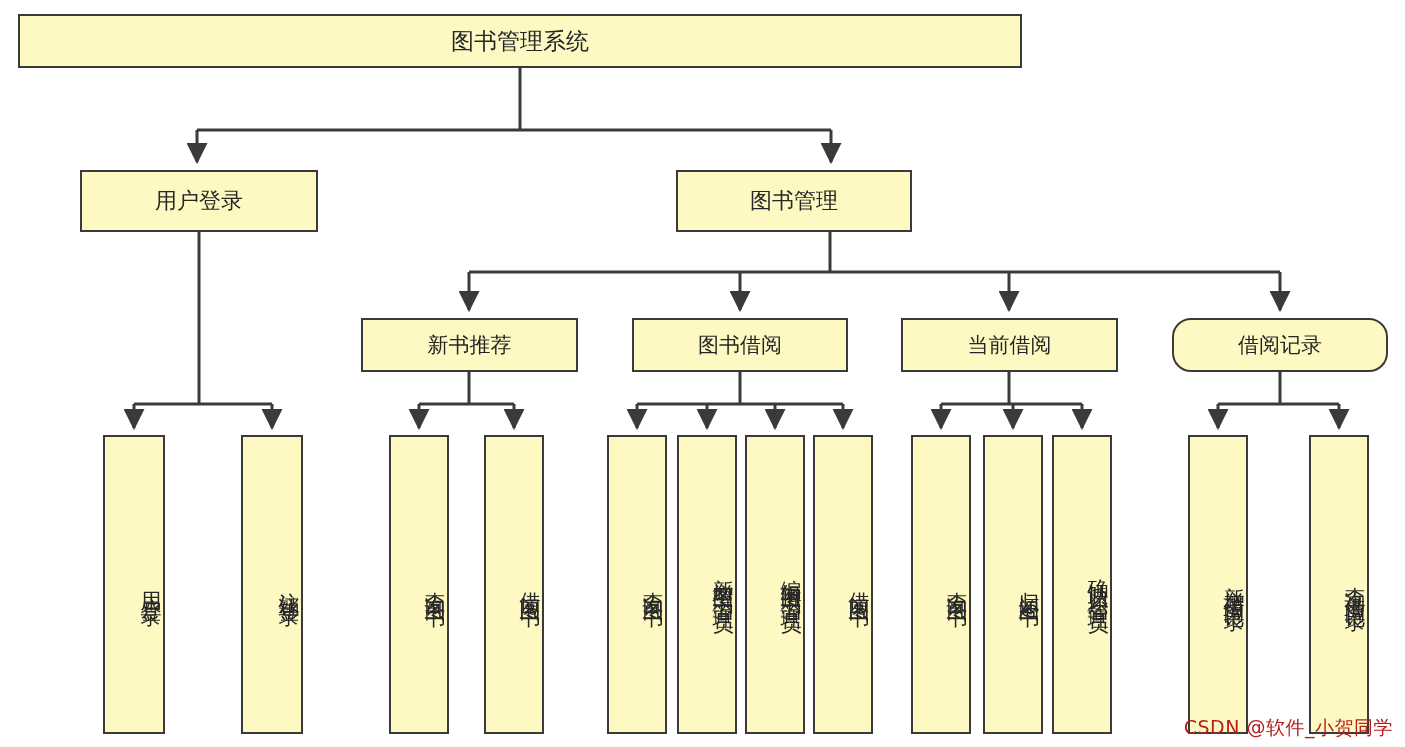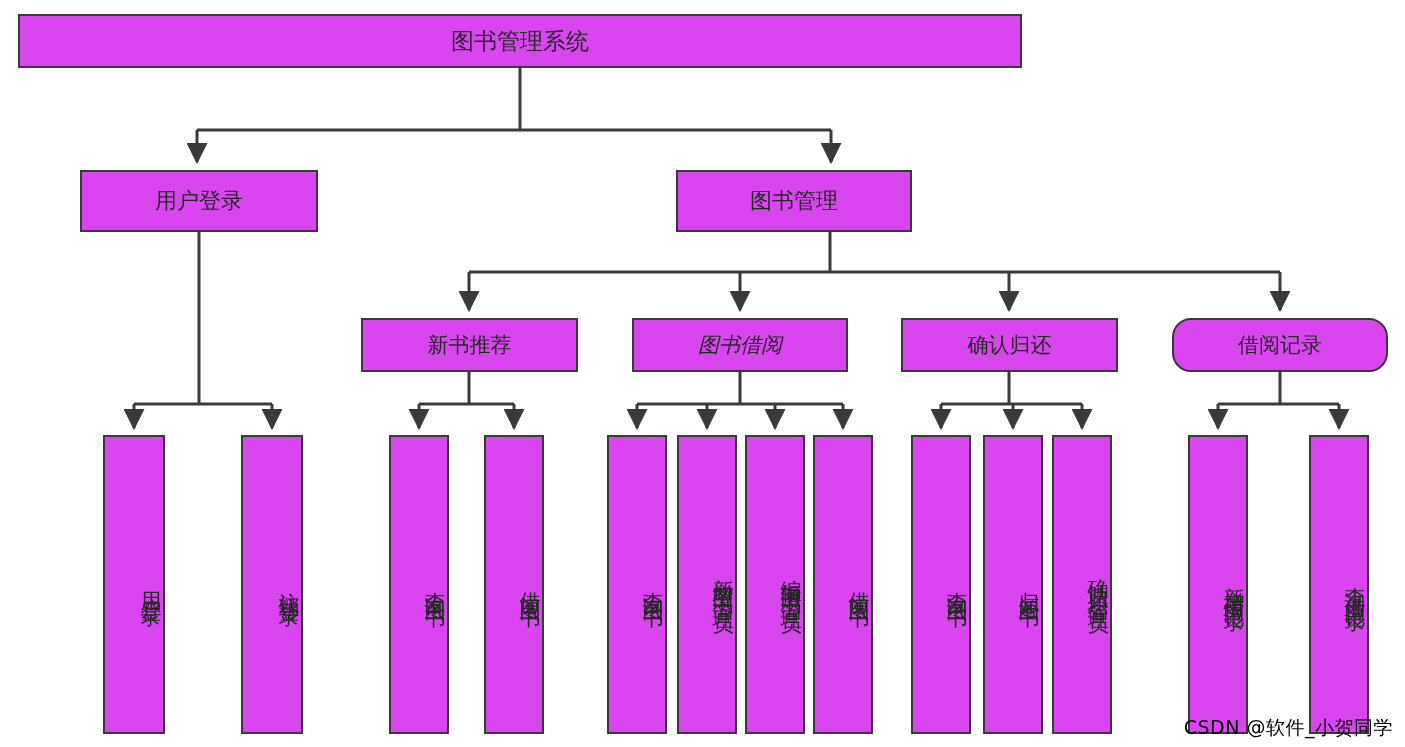--- a/index.html
+++ b/index.html
@@ -20,21 +20,21 @@
     left: 0;
     top: 0;
     width: 1405px;
     height: 747px;
     pointer-events: none;
   }
   .node {
     position: absolute;
     box-sizing: border-box;
     border: 2px solid #3a3a3a;
-    background: #d946ef;
+    background: #fef9c3;
     color: #262626;
     display: flex;
     align-items: center;
     justify-content: center;
     text-align: center;
     line-height: 1.15;
   }
   .node.root      { font-size: 23px; }
   .node.level1    { font-size: 22px; }
   .node.level2    { font-size: 21px; text-align: center; }
@@ -51,21 +51,21 @@
   .node.leaf.top-align { align-items: flex-start; }
   .node.leaf .vtext {
     display: block;
     white-space: nowrap;
   }
   #watermark {
     position: absolute;
     right: 12px;
     bottom: 6px;
     font-size: 19px;
-    color: #000000;
+    color: #b91c1c;
     white-space: nowrap;
     letter-spacing: 0.5px;
   }
 </style>
 </head>
 <body>
 
 <div id="canvas">
 
   <svg id="edges" viewBox="0 0 1405 747" xmlns="http://www.w3.org/2000/svg">
@@ -125,25 +125,25 @@
   <div class="node level1" style="left:80px; top:170px; width:238px; height:62px;">
     <span>用户登录</span>
   </div>
   <div class="node level1" style="left:676px; top:170px; width:236px; height:62px;">
     <span>图书管理</span>
   </div>
 
   <div class="node level2" style="left:361px; top:318px; width:217px; height:54px;">
     <span>新书推荐</span>
   </div>
-  <div class="node level2" style="left:632px; top:318px; width:216px; height:54px;font-style:italic;">
+  <div class="node level2" style="left:632px; top:318px; width:216px; height:54px;">
     <span>图书借阅</span>
   </div>
   <div class="node level2" style="left:901px; top:318px; width:217px; height:54px;">
-    <span>确认归还</span>
+    <span>当前借阅</span>
   </div>
   <div class="node level2" style="left:1172px; top:318px; width:216px; height:54px;border-radius:19px;">
     <span>借阅记录</span>
   </div>
 
   <div class="node leaf" style="left:103px; top:435px; width:62px; height:299px;">
     <span class="vtext">用户登录</span>
   </div>
   <div class="node leaf" style="left:241px; top:435px; width:62px; height:299px;">
     <span class="vtext">注销登录</span>

